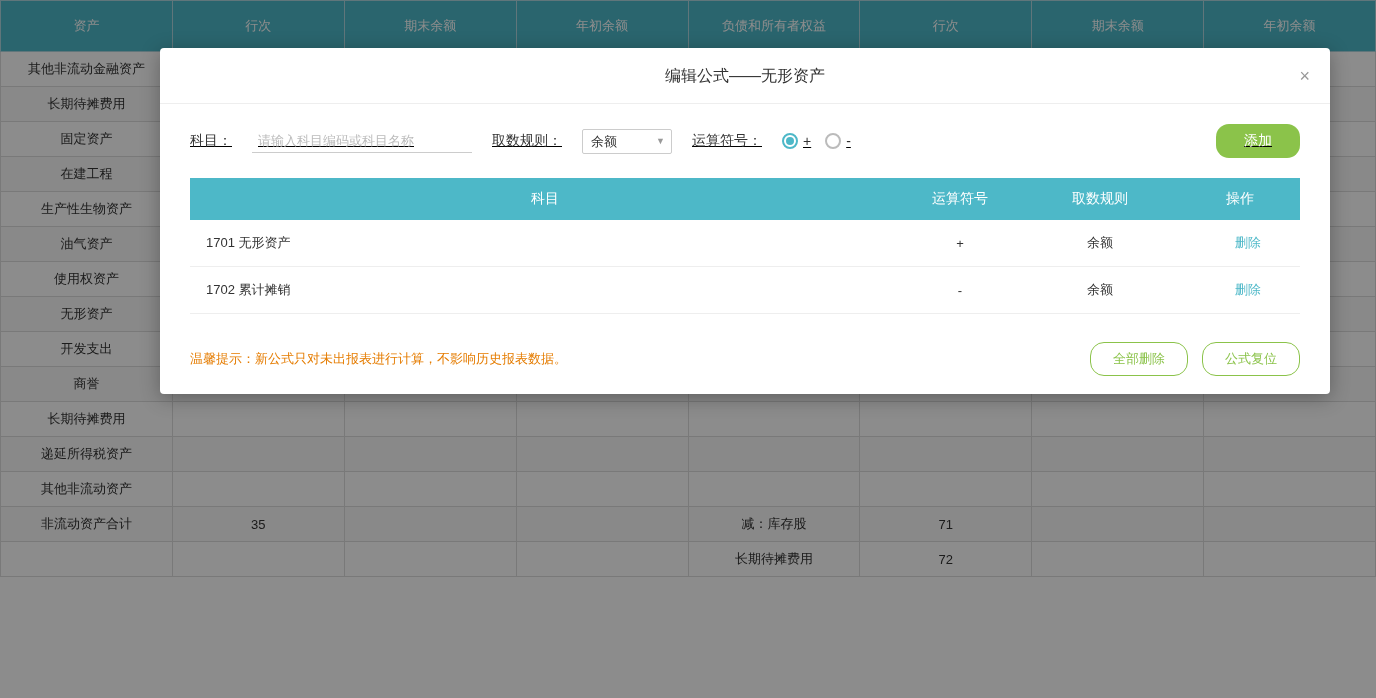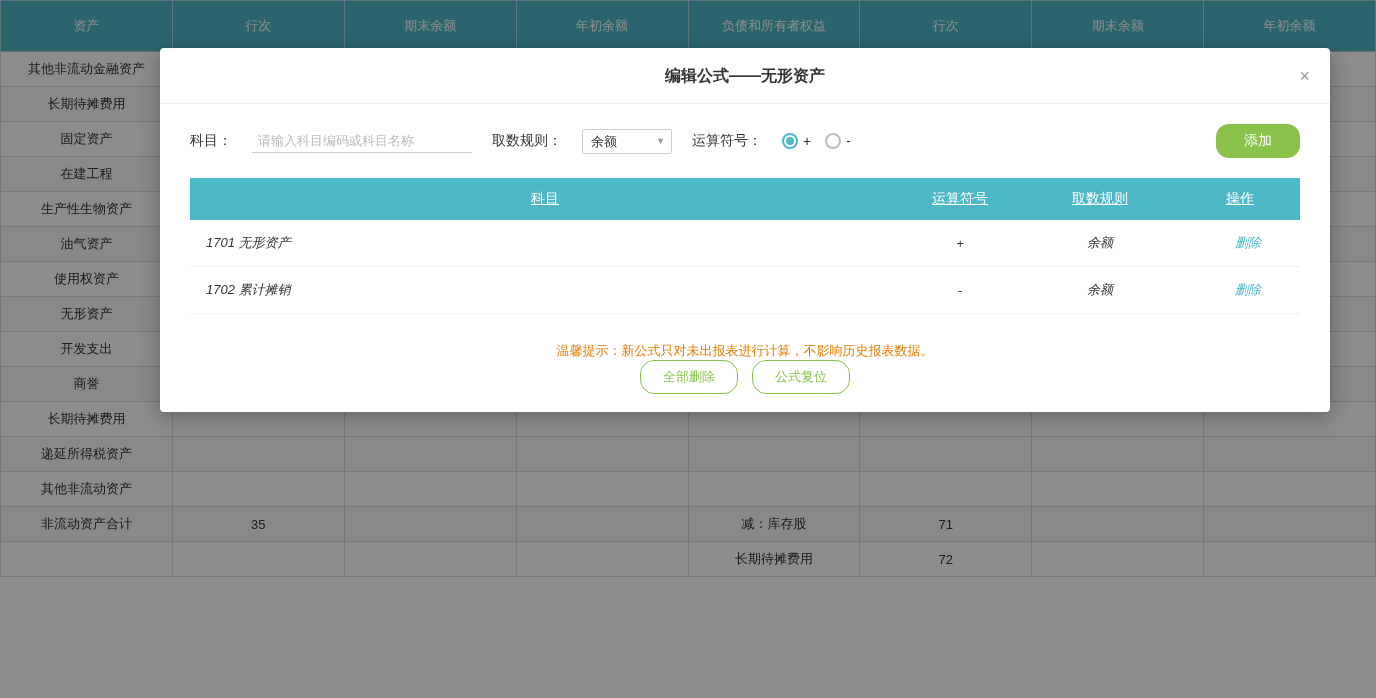--- a/index.html
+++ b/index.html
@@ -78,21 +78,21 @@
       align-items: center;
       justify-content: center;
       position: relative;
       padding: 18px 20px 16px;
       border-bottom: 1px solid #eee;
     }
 
     .modal-title {
       font-size: 16px;
       color: #333;
-      font-weight: bold;
+      font-weight: normal;
     }
 
     .modal-close {
       position: absolute;
       right: 20px;
       top: 50%;
       transform: translateY(-50%);
       cursor: pointer;
       font-size: 18px;
       color: #999;
@@ -100,20 +100,21 @@
       border: none;
       background: none;
     }
 
     
     .form-row {
       display: flex;
       align-items: center;
       padding: 20px 30px;
       gap: 20px;
+      text-decoration: underline;
     }
 
     .form-label {
       color: #333;
       font-size: 14px;
       white-space: nowrap;
     }
 
     .form-input {
       border: none;
@@ -225,30 +226,28 @@
       border-collapse: collapse;
     }
 
     .data-table thead tr th {
       background: #4db8c8;
       color: #fff;
       padding: 12px 16px;
       text-align: center;
       font-weight: normal;
       font-size: 14px;
-      text-decoration: underline;
     }
 
     .data-table tbody tr td {
       padding: 14px 16px;
       border-bottom: 1px solid #eee;
       text-align: center;
       font-size: 13px;
       color: #333;
-      font-style: italic;
     }
 
     .data-table tbody tr td:first-child {
       text-align: left;
     }
 
     .delete-link {
       color: #4db8c8;
       cursor: pointer;
       text-decoration: none;
@@ -256,21 +255,20 @@
       margin-left: 16px;
     }
 
     
     .modal-footer {
       display: flex;
       align-items: center;
       justify-content: space-between;
       padding: 18px 30px;
       margin-top: 10px;
-      flex-direction: column;
     }
 
     .footer-hint {
       font-size: 13px;
       color: #e57c00;
     }
 
     .footer-buttons {
       display: flex;
       gap: 14px;

